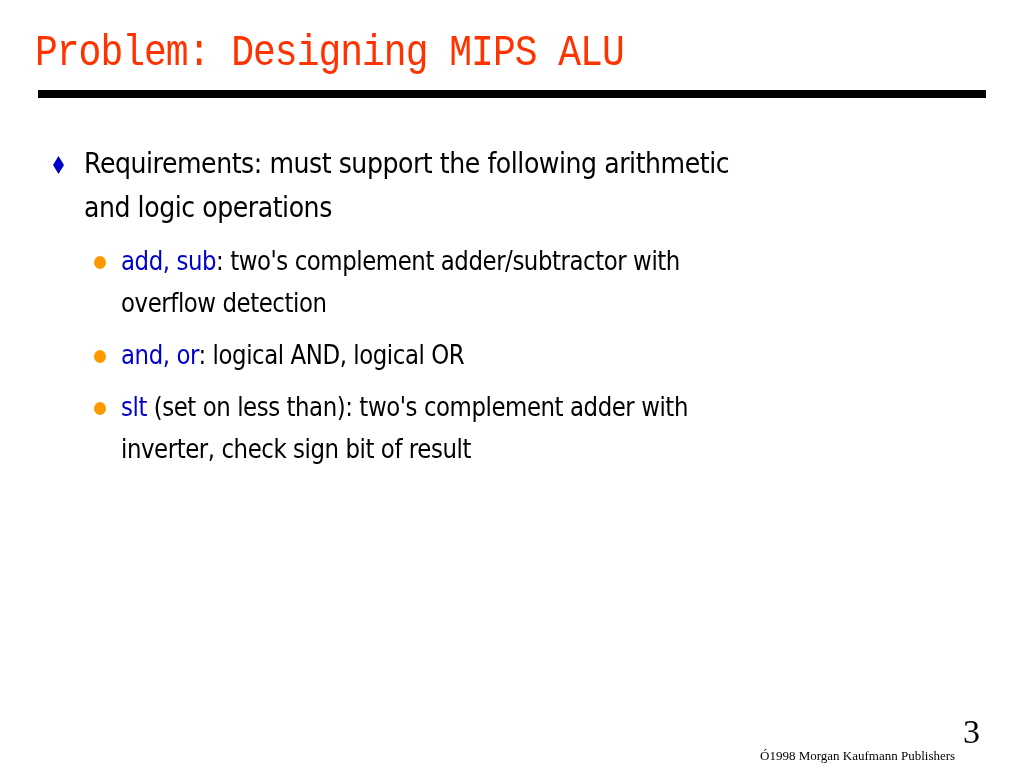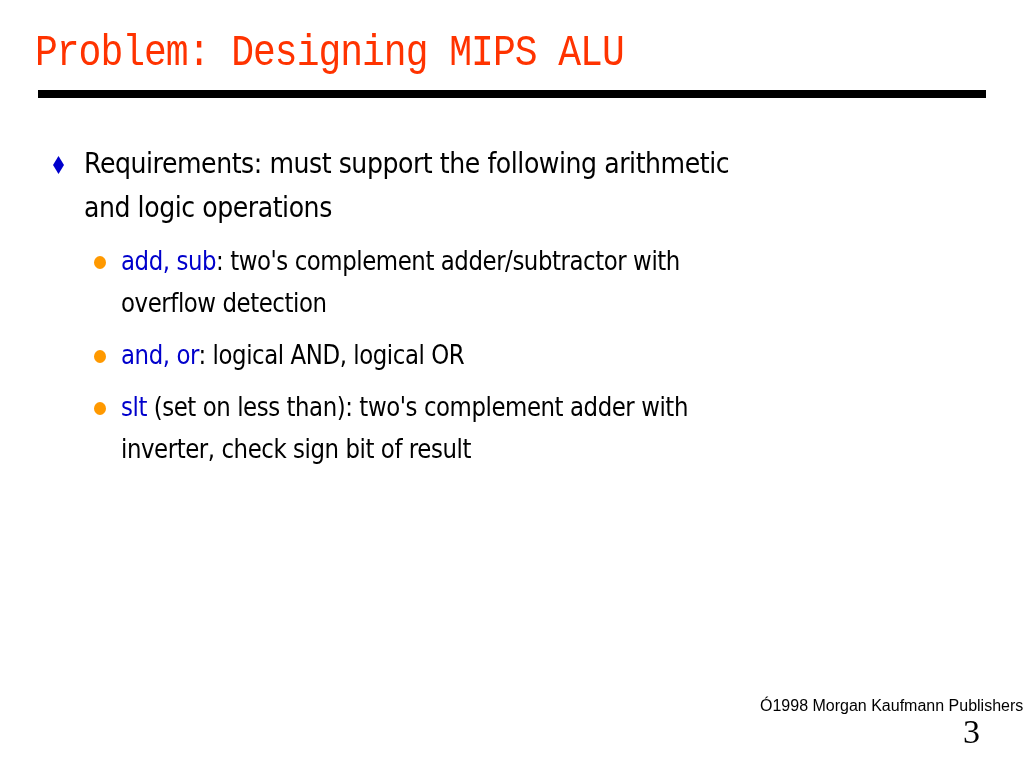--- a/index.html
+++ b/index.html
@@ -5,21 +5,21 @@
   html, body { margin:0; padding:0; }
   body { width:1024px; height:768px; background:#ffffff; position:relative; overflow:hidden; }
   .title { position:absolute; left:35px; top:28px; font-family:"Liberation Mono", monospace; font-size:38px; color:#ff3300; letter-spacing:-1px; transform:scaleY(1.15); transform-origin:left top; white-space:nowrap; }
   .rule { position:absolute; left:38px; top:90px; width:948px; height:8px; background:#000; }
   .content { position:absolute; left:0; top:0; width:1024px; }
   .l1 { position:absolute; left:84px; top:142px; width:760px; font-family:"DejaVu Sans", sans-serif; font-size:28px; line-height:44px; color:#000; transform:scaleX(0.9); transform-origin:left top; letter-spacing:-0.5px; }
   .bullet1 { position:absolute; left:53px; top:156px; width:11px; height:18px; }
   .l2 { position:absolute; left:121px; width:720px; font-family:"DejaVu Sans", sans-serif; font-size:26px; line-height:42px; color:#000; transform:scaleX(0.88); transform-origin:left top; letter-spacing:-0.5px; }
   .dot { position:absolute; left:94px; width:12px; height:13px; border-radius:50%; background:#ff9900; }
   .kw { color:#0000cc; }
-  .footer { position:absolute; left:760px; top:697px; font-family:Liberation Sans, sans-serif; font-size:16px; color:#000; white-space:nowrap; }
+  .footer { position:absolute; left:760px; top:748px; font-family:Liberation Serif, serif; font-size:13px; color:#000; white-space:nowrap; }
   .pagenum { position:absolute; left:963px; top:713px; font-family:"Liberation Serif", serif; font-size:34px; color:#000; }
 </style>
 </head>
 <body>
 
 <div class="title">Problem: Designing MIPS ALU</div>
 <div class="rule"></div>
 
 <div class="content">
   <svg class="bullet1" viewBox="0 0 11 18">

